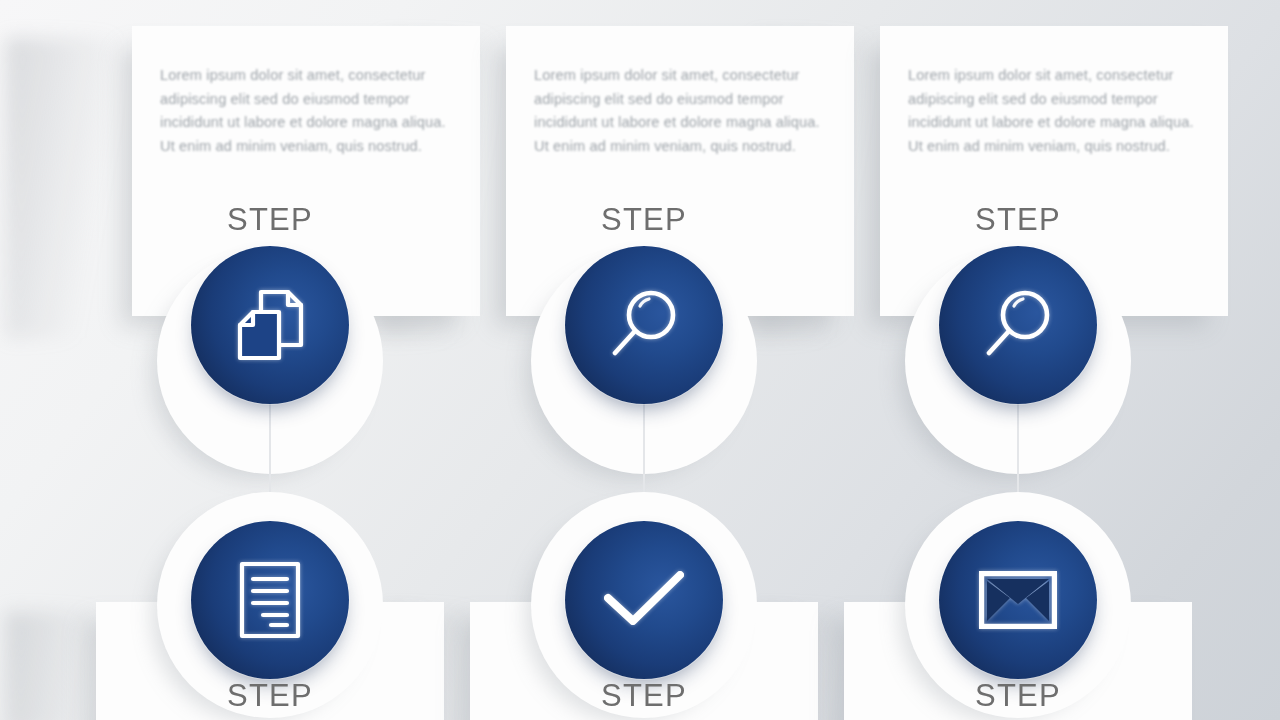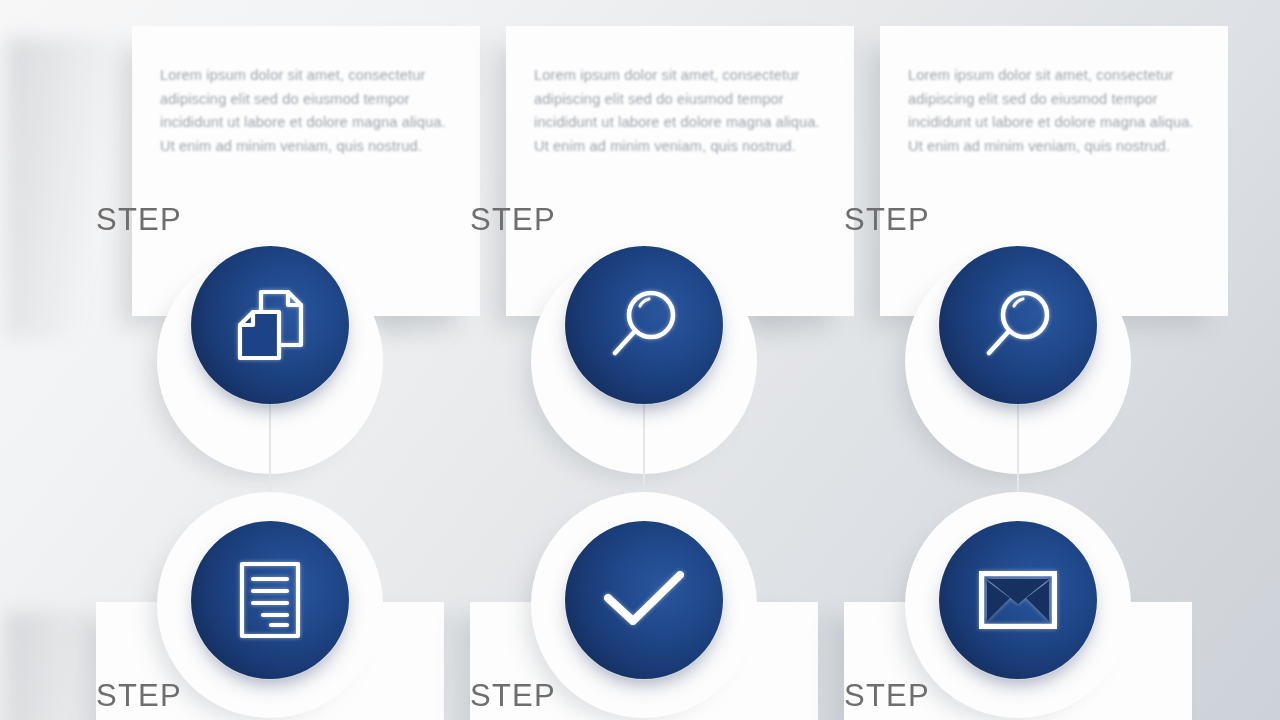--- a/index.html
+++ b/index.html
@@ -84,21 +84,21 @@
     box-shadow: -14px 12px 20px -8px rgba(140,146,153,0.26);
   }
   .bulb-top    { left: 61px;  top: 248px; }
   .bulb-bottom { left: 61px;  top: 492px; }
 
   
   .step-label {
     position: absolute;
     width: 348px;
     left: 0;
-    text-align: left;
+    text-align: center;
     font-size: 31px;
     color: #6e6e6e;
     letter-spacing: 1.2px;
     font-weight: 400;
     line-height: 1;
   }
   .step-label.top    { top: 204px; }
   .step-label.bottom { top: 680px; }
 
   

